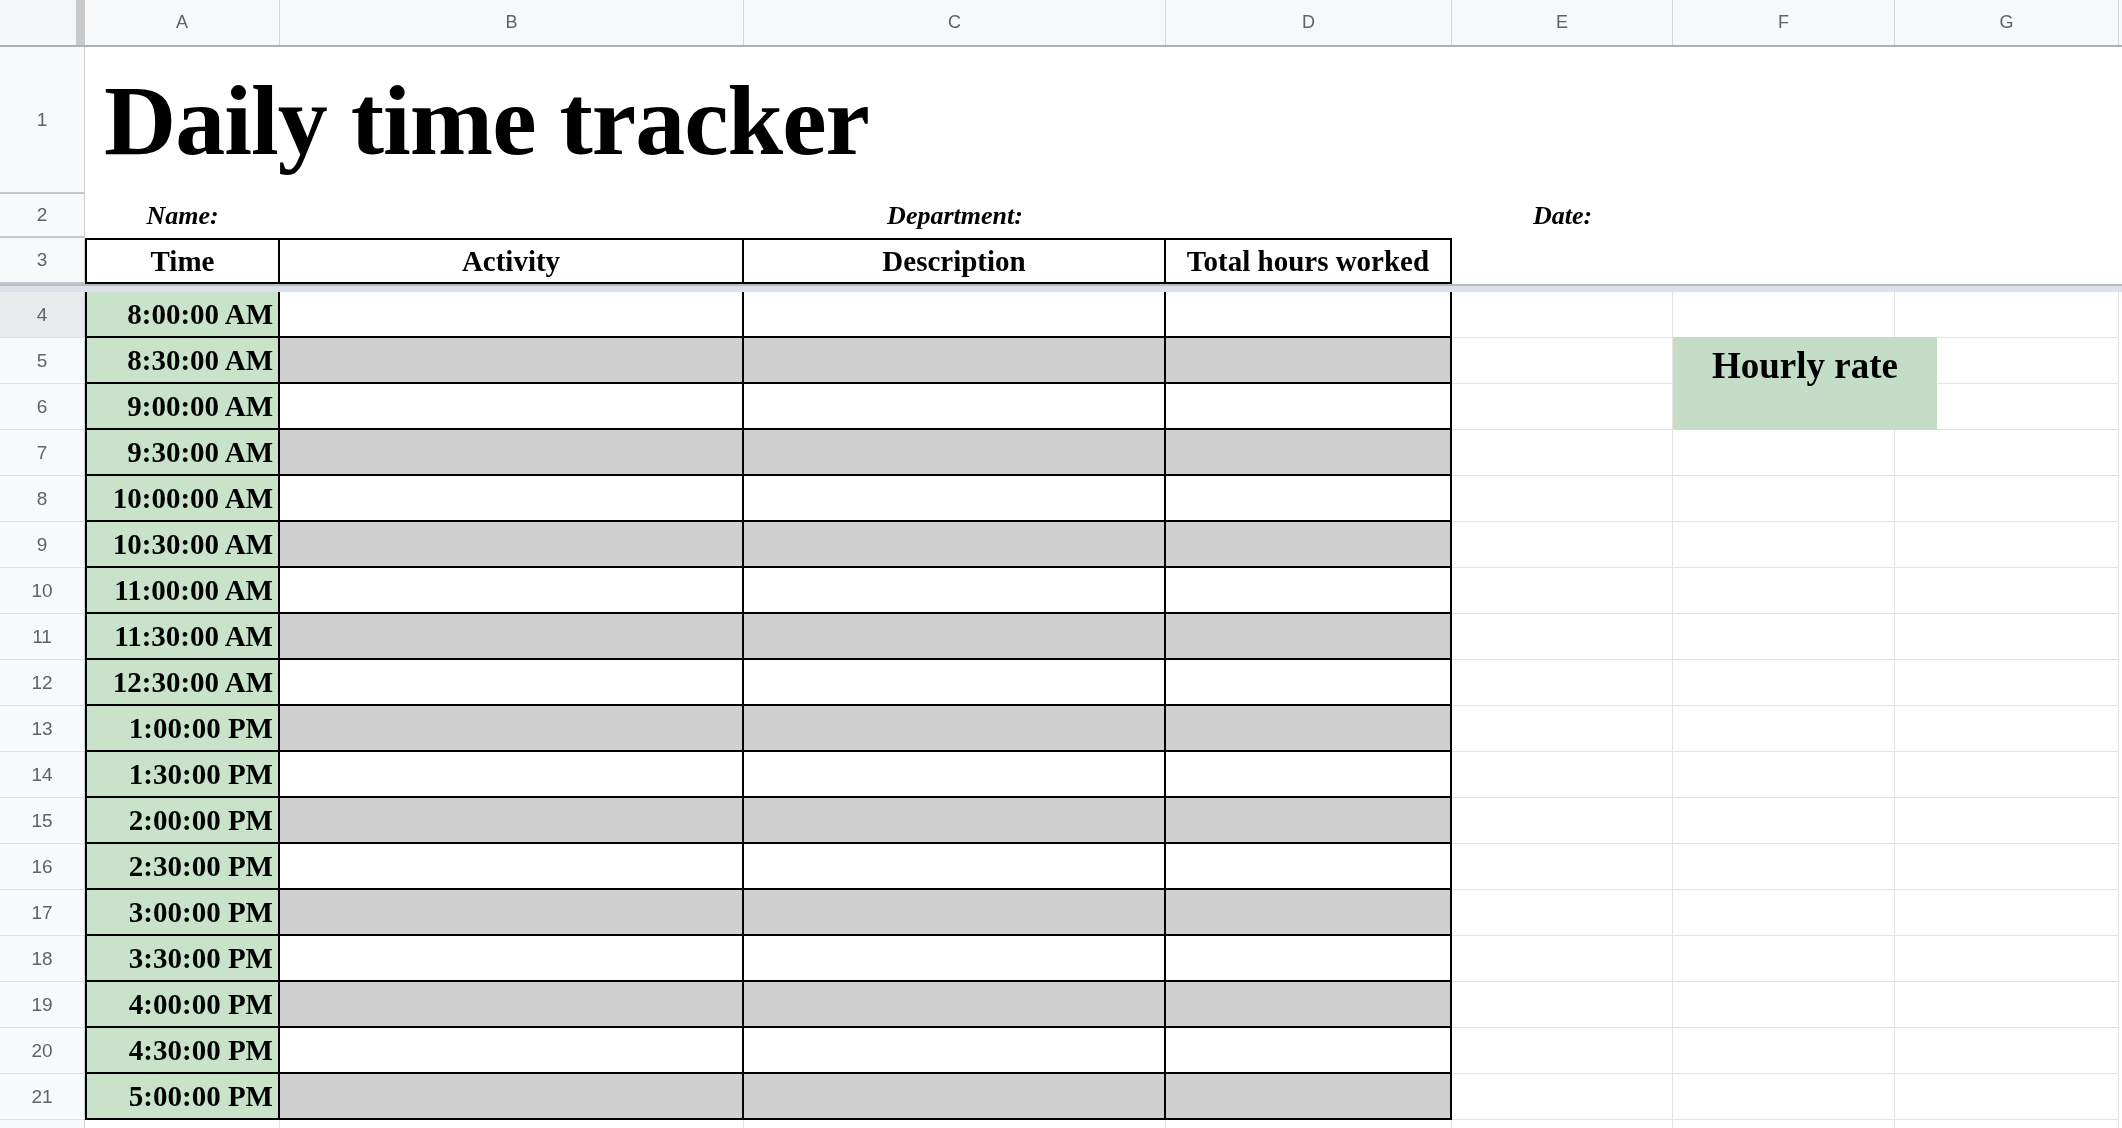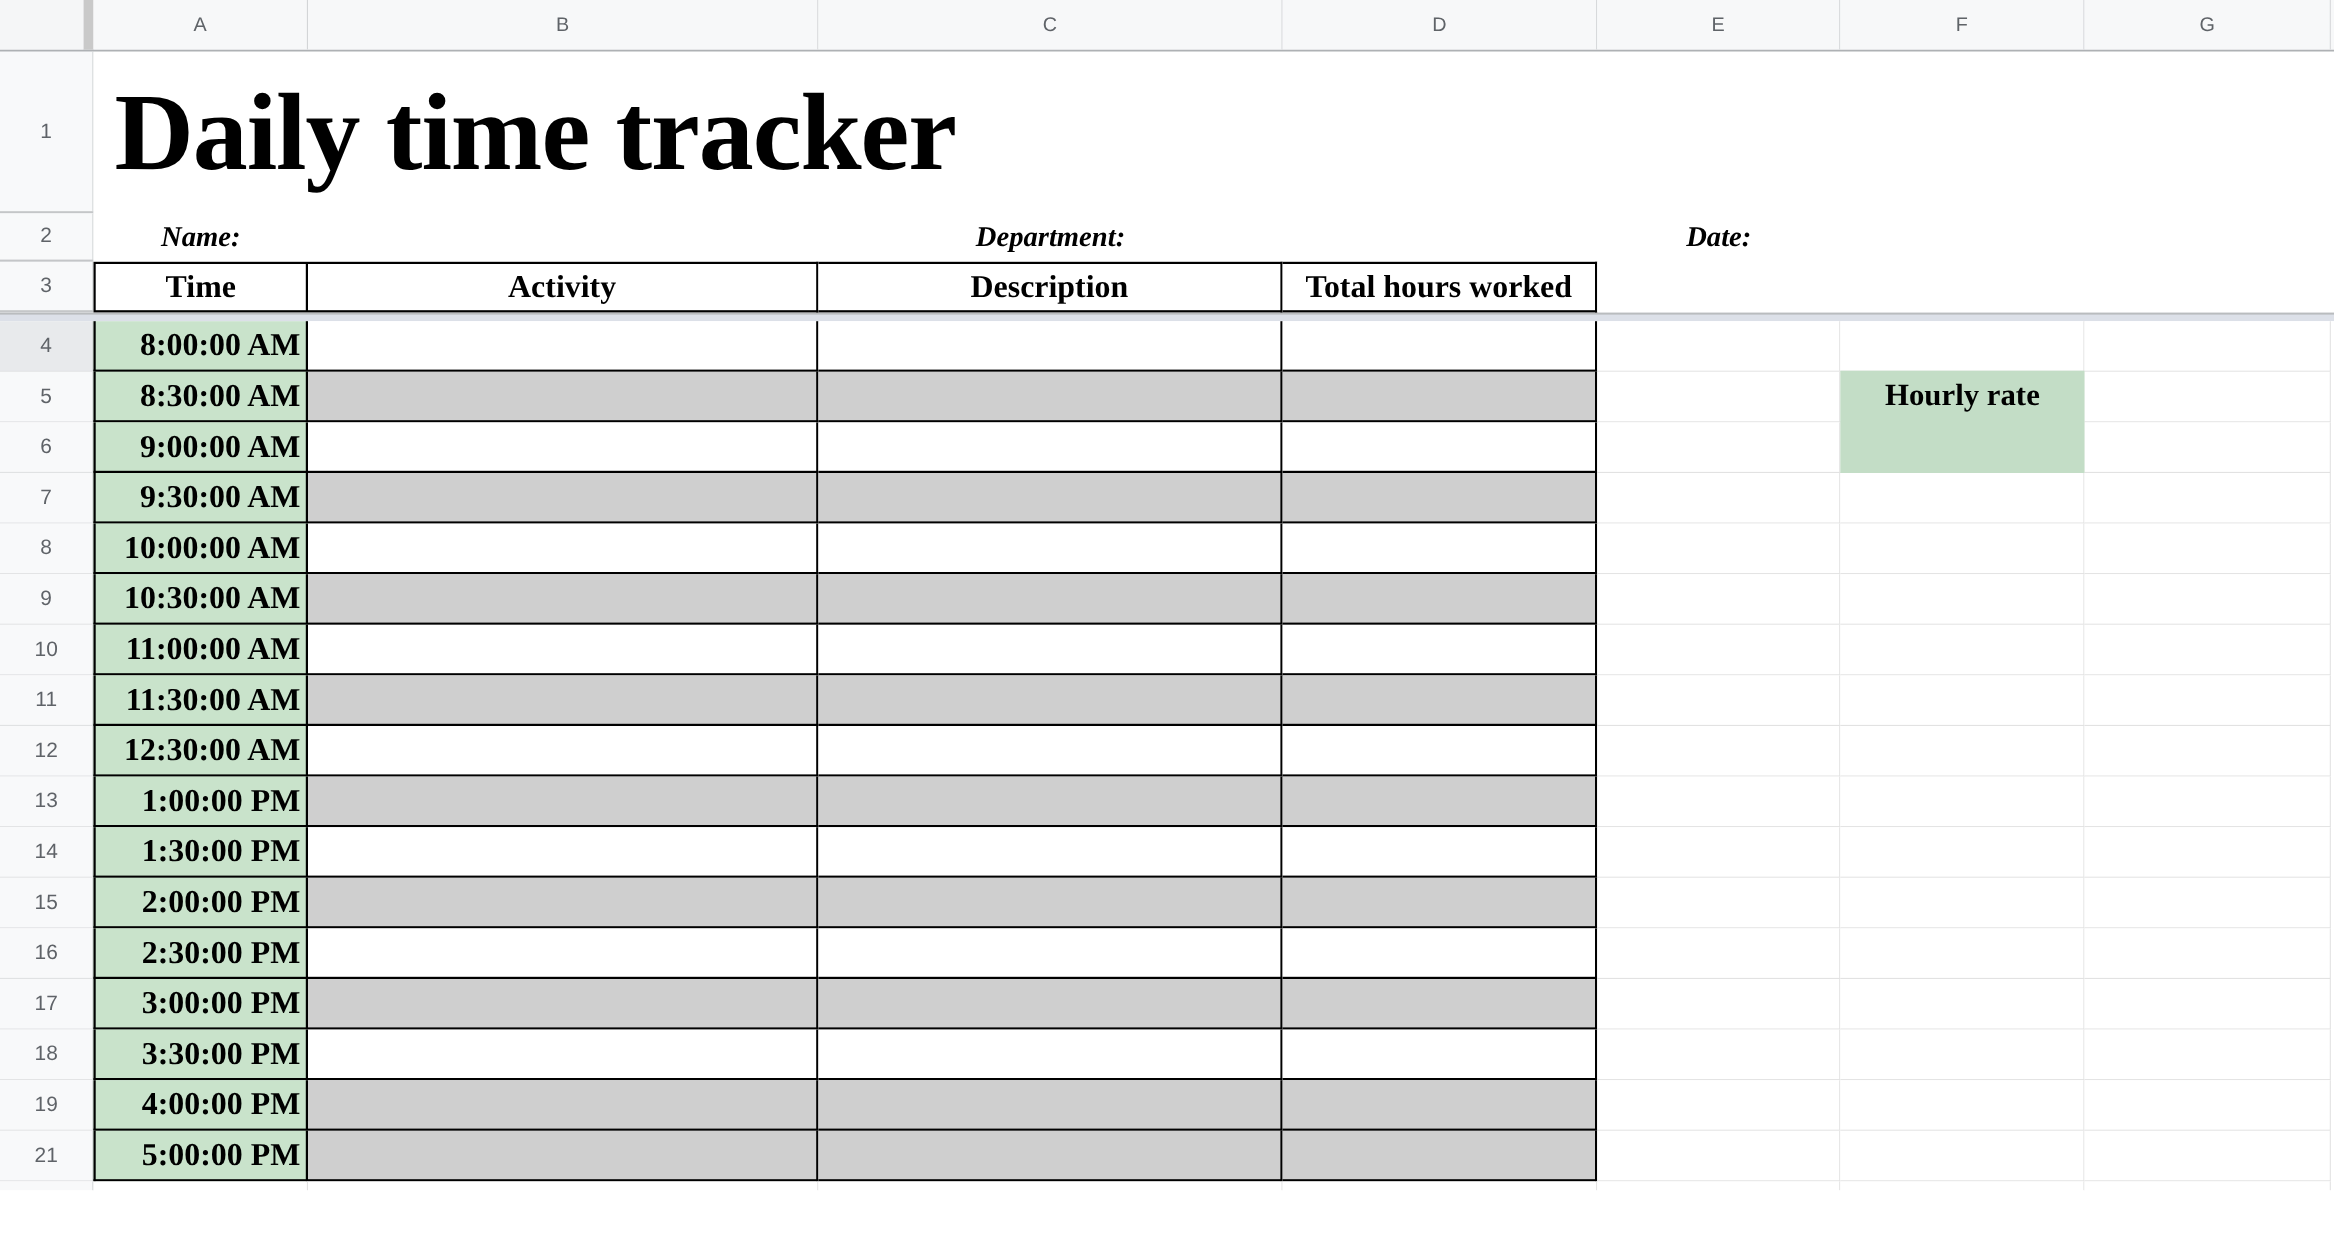--- a/index.html
+++ b/index.html
@@ -66,23 +66,23 @@
   .entry { background:#ffffff; border-right:2px solid #000; border-bottom:2px solid #000; }
   .entry.shaded { background:#cfcfcf; }
   .cE { width:221px; flex:0 0 221px; }
   .cF { width:222px; flex:0 0 222px; }
   .cG { width:224px; flex:0 0 224px; }
   .gridcell { background:#ffffff; border-right:1px solid #e2e2e2; border-bottom:1px solid #e2e2e2; }
   .end-sliver { width:3px; flex:0 0 3px; background:#ffffff; }
 
   
   .hourly {
-    position:absolute; left:1673px; top:337px; width:222px; height:93px;
+    position:absolute; left:1673px; top:337px; width:264px; height:93px;
     background:#c3ddc6; z-index:2; display:flex; justify-content:center; align-items:flex-start;
-    padding-top:7px; font-weight:700; font-size:28px; color:#000;
+    padding-top:7px; font-weight:700; font-size:37px; color:#000;
   }
 
   
   .bottom-sliver { height:8px; }
   .bottom-sliver .gut { border-bottom:none; }
   .bottom-sliver .bcell { background:#ffffff; border-right:1px solid #e2e2e2; height:100%; }
 </style>
 </head>
 <body>
 
@@ -304,20 +304,31 @@
         <div class="cA">4:00:00 PM</div>
         <div class="cB entry shaded"></div>
         <div class="cC entry shaded"></div>
         <div class="cD entry shaded"></div>
         <div class="cE gridcell"></div>
         <div class="cF gridcell"></div>
         <div class="cG gridcell"></div>
         <div class="end-sliver"></div>
       </div>
       <div class="hrow drow">
+        <div class="gut lite-sep">20</div>
+        <div class="cA">4:30:00 PM</div>
+        <div class="cB entry"></div>
+        <div class="cC entry"></div>
+        <div class="cD entry"></div>
+        <div class="cE gridcell"></div>
+        <div class="cF gridcell"></div>
+        <div class="cG gridcell"></div>
+        <div class="end-sliver"></div>
+      </div>
+      <div class="hrow drow">
         <div class="gut lite-sep">21</div>
         <div class="cA">5:00:00 PM</div>
         <div class="cB entry shaded"></div>
         <div class="cC entry shaded"></div>
         <div class="cD entry shaded"></div>
         <div class="cE gridcell"></div>
         <div class="cF gridcell"></div>
         <div class="cG gridcell"></div>
         <div class="end-sliver"></div>
       </div>

